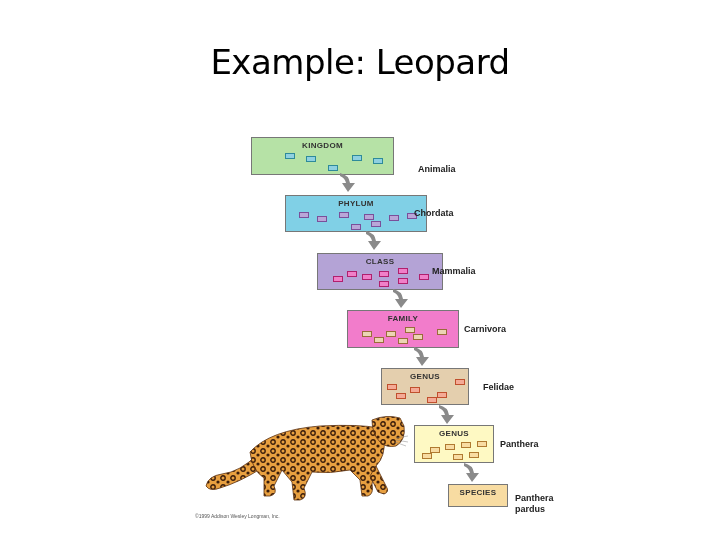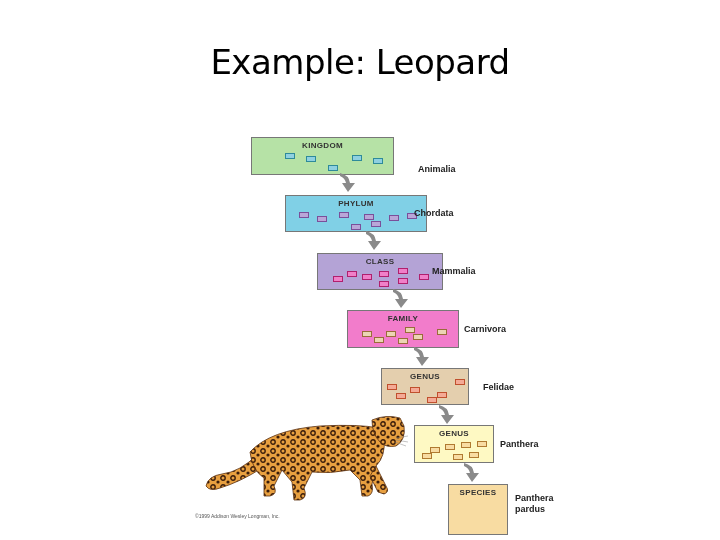--- a/index.html
+++ b/index.html
@@ -106,21 +106,21 @@
   <div class="chip" style="left:46px;top:16px;background:#f8dca2;border-color:#b07a30;"></div>
   <div class="chip" style="left:54px;top:26px;background:#f8dca2;border-color:#b07a30;"></div>
   <div class="chip" style="left:62px;top:15px;background:#f8dca2;border-color:#b07a30;"></div>
 </div>
 <div class="taxon" style="left:500px;top:439px;">Panthera</div>
 
 <svg class="arrow" style="left:463px;top:463px;" viewBox="0 0 18 20">
     <path d="M1 0 Q10 2 11 10 L16 10 L9 19 L3 10 L7 10 Q6 5 1 3 Z" fill="#8a8a8a"></path>
   </svg>
 
-<div class="rank" style="left:448px;top:484px;width:60px;height:51px;background:#f8dca2;">
+<div class="rank" style="left:448px;top:484px;width:60px;height:23px;background:#f8dca2;">
   <div class="rank-label">SPECIES</div>
 </div>
 <div class="taxon" style="left:515px;top:493px;">
   <div>Panthera</div>
   <div>pardus</div>
 </div>
 
 <svg class="leopard" width="210" height="100" viewBox="0 0 210 100">
   <defs>
     <pattern id="spots" width="10" height="9" patternUnits="userSpaceOnUse">

